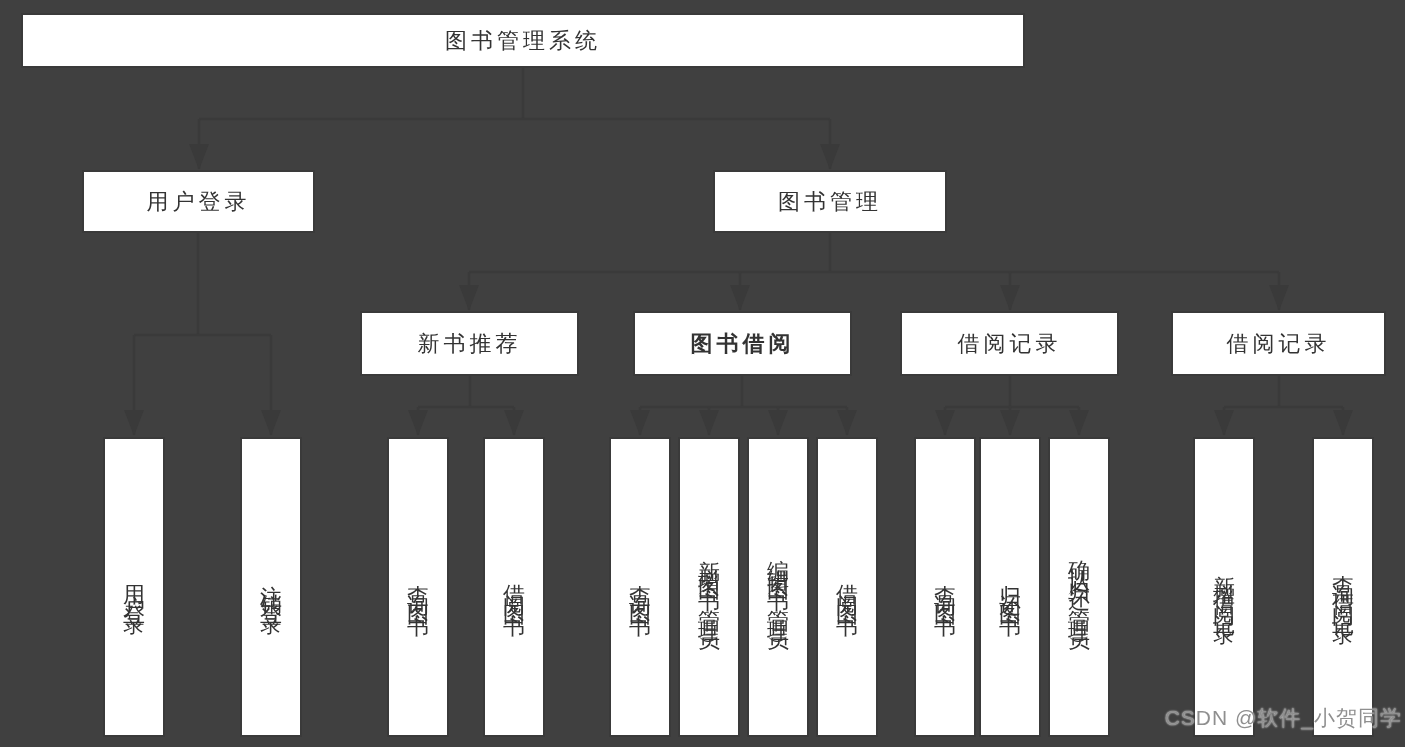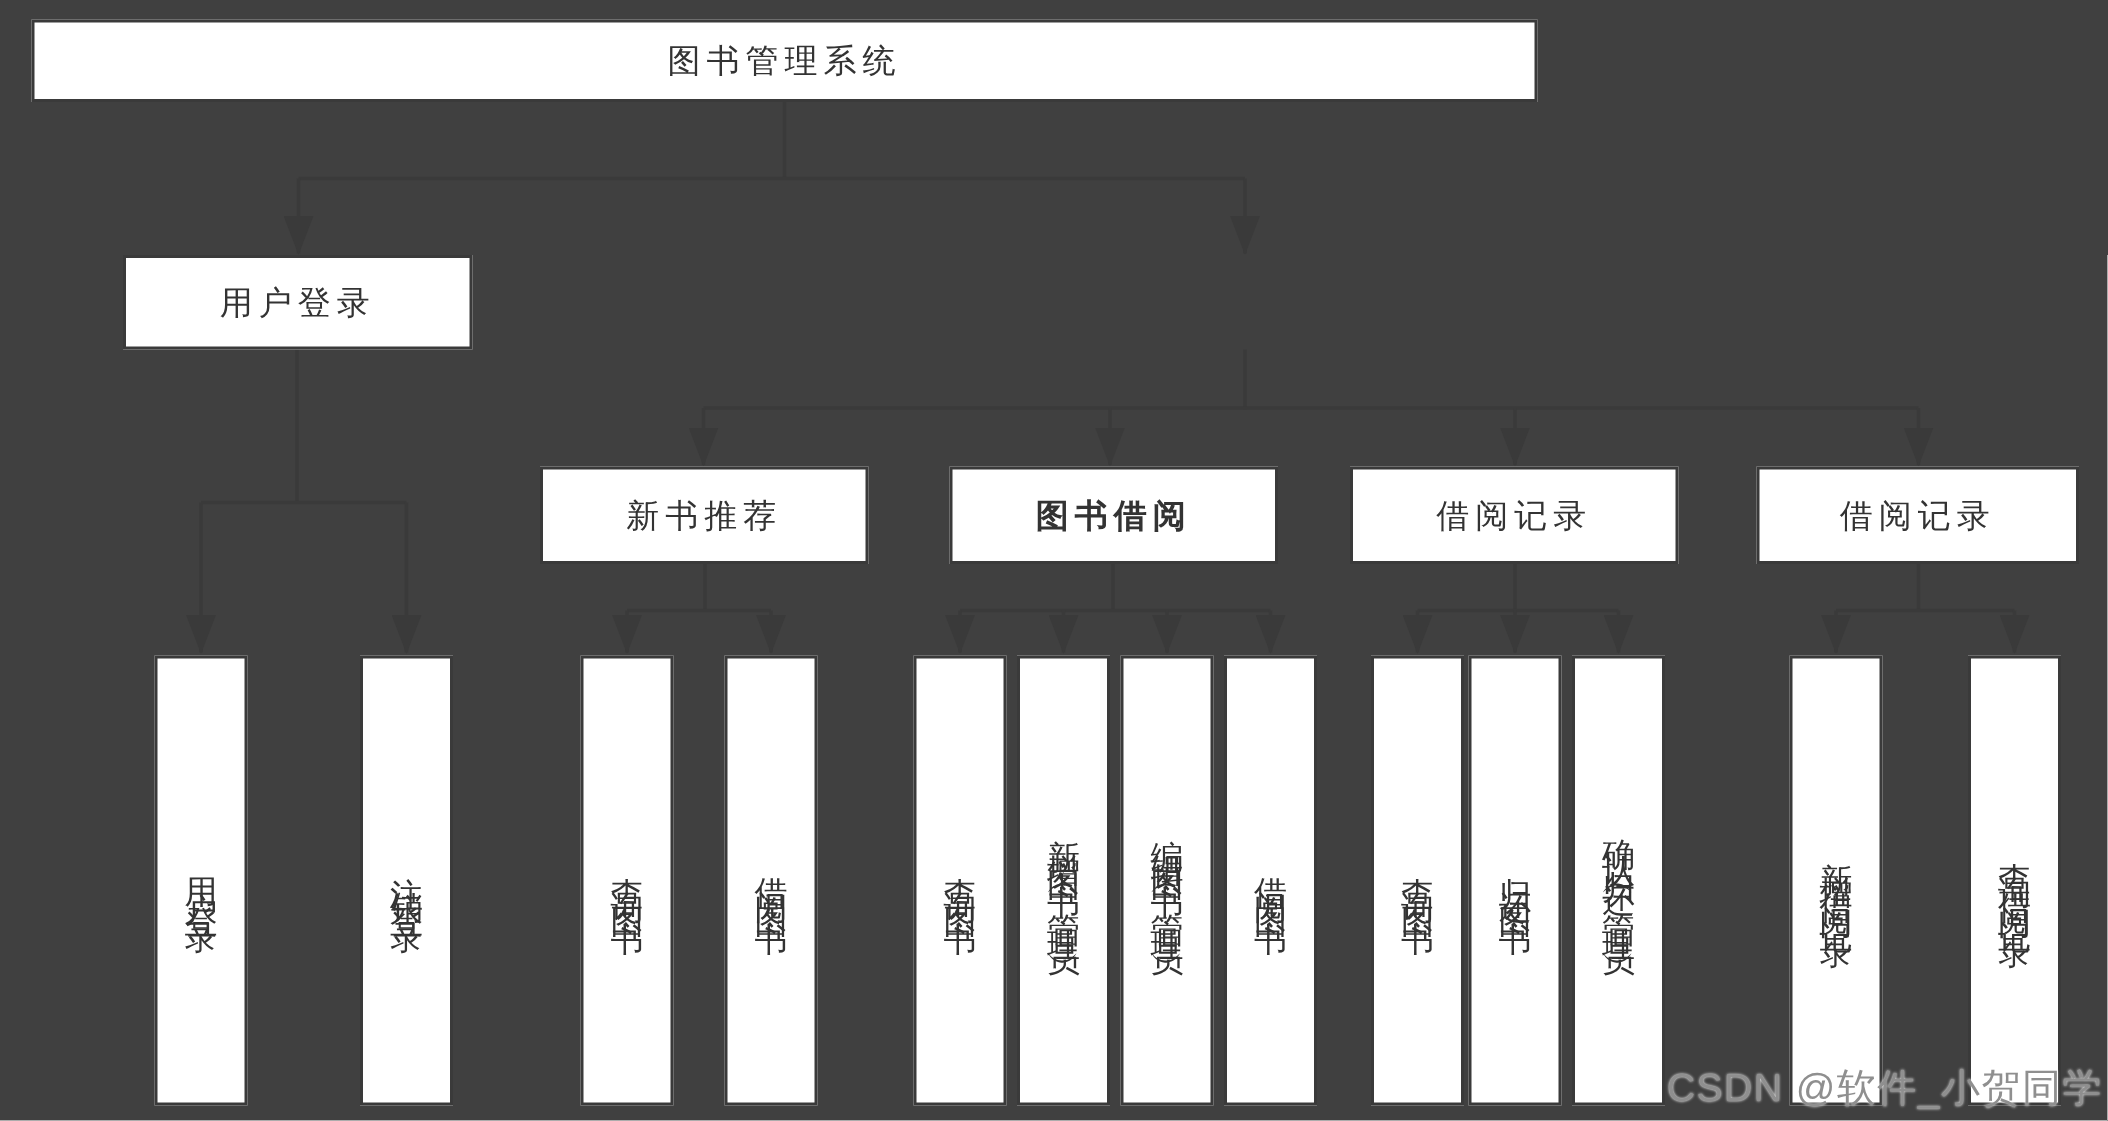--- a/index.html
+++ b/index.html
@@ -13,22 +13,22 @@
     border:2px solid #3a3a3a;color:#333333;
     display:flex;align-items:center;justify-content:center;
     font-size:22px;letter-spacing:4px;z-index:2;white-space:nowrap;
   }
   .vbox{
     writing-mode:vertical-rl;text-orientation:mixed;
     font-size:22px;letter-spacing:10px;white-space:normal;
     line-height:1;padding:4px 0;
   }
   .watermark{
-    position:absolute;right:3px;bottom:4px;z-index:3;
-    font-size:26px;letter-spacing:1px;color:#8f8f8f;
+    position:absolute;right:3px;bottom:15px;z-index:3;
+    font-size:21px;letter-spacing:1px;color:#8f8f8f;
     text-shadow:0 0 2px #ffffff;
   }
 </style>
 </head>
 <body>
 
 <div class="stage">
 
   <svg class="connectors" width="1405" height="747" viewBox="0 0 1405 747">
     <defs>
@@ -76,20 +76,21 @@
       <line x1="1279" y1="376" x2="1279" y2="408"></line>
       <line x1="1224" y1="407" x2="1343" y2="407"></line>
       <line x1="1224" y1="407" x2="1224" y2="435" marker-end="url(#arrow)"></line>
       <line x1="1343" y1="407" x2="1343" y2="435" marker-end="url(#arrow)"></line>
     </g>
   </svg>
 
   <div class="box" style="left:21px;top:13px;width:1004px;height:55px;">图书管理系统</div>
 
   <div class="box" style="left:82px;top:170px;width:233px;height:63px;">用户登录</div>
+  <div class="box" style="left:713px;top:170px;width:234px;height:63px;">图书管理</div>
 
   <div class="box" style="left:360px;top:311px;width:219px;height:65px;">新书推荐</div>
   <div class="box" style="left:633px;top:311px;width:219px;height:65px;font-weight:bold;">图书借阅</div>
   <div class="box" style="left:900px;top:311px;width:219px;height:65px;">借阅记录</div>
   <div class="box" style="left:1171px;top:311px;width:215px;height:65px;">借阅记录</div>
 
   <div class="box vbox" style="left:103px;top:437px;width:62px;height:300px;">用户登录</div>
   <div class="box vbox" style="left:240px;top:437px;width:62px;height:300px;">注销登录</div>
 
   <div class="box vbox" style="left:387px;top:437px;width:62px;height:300px;">查询图书</div>

